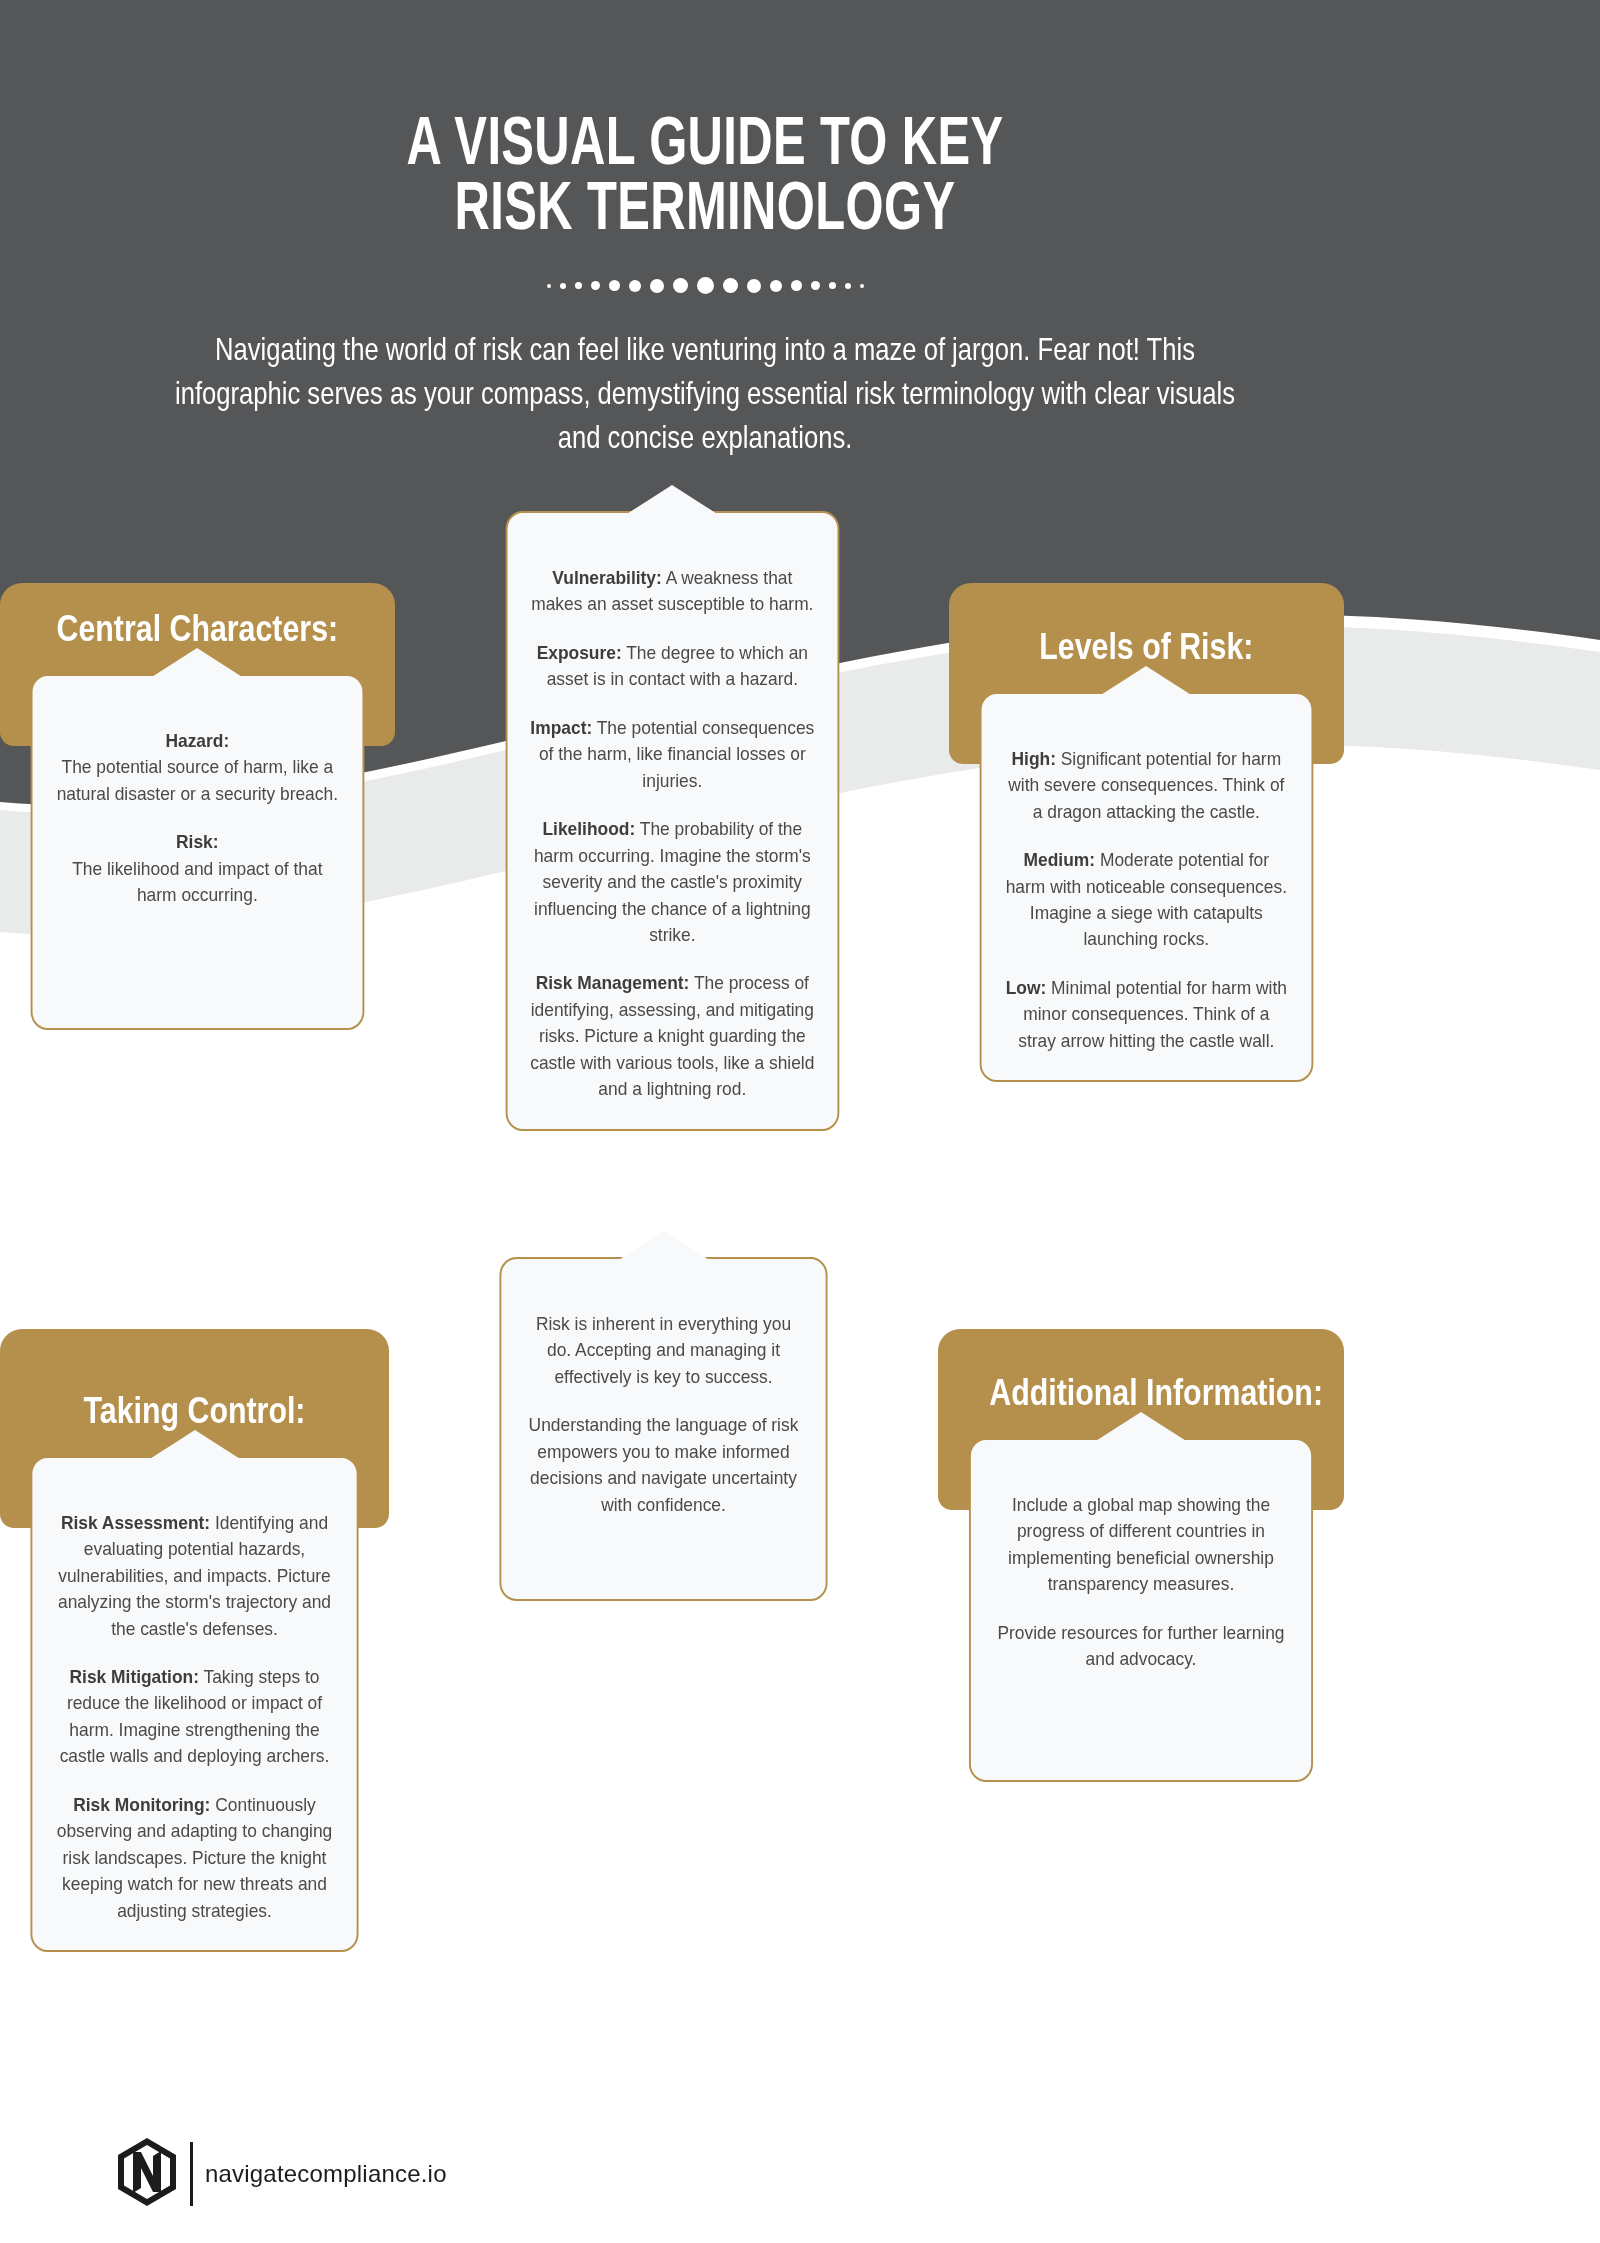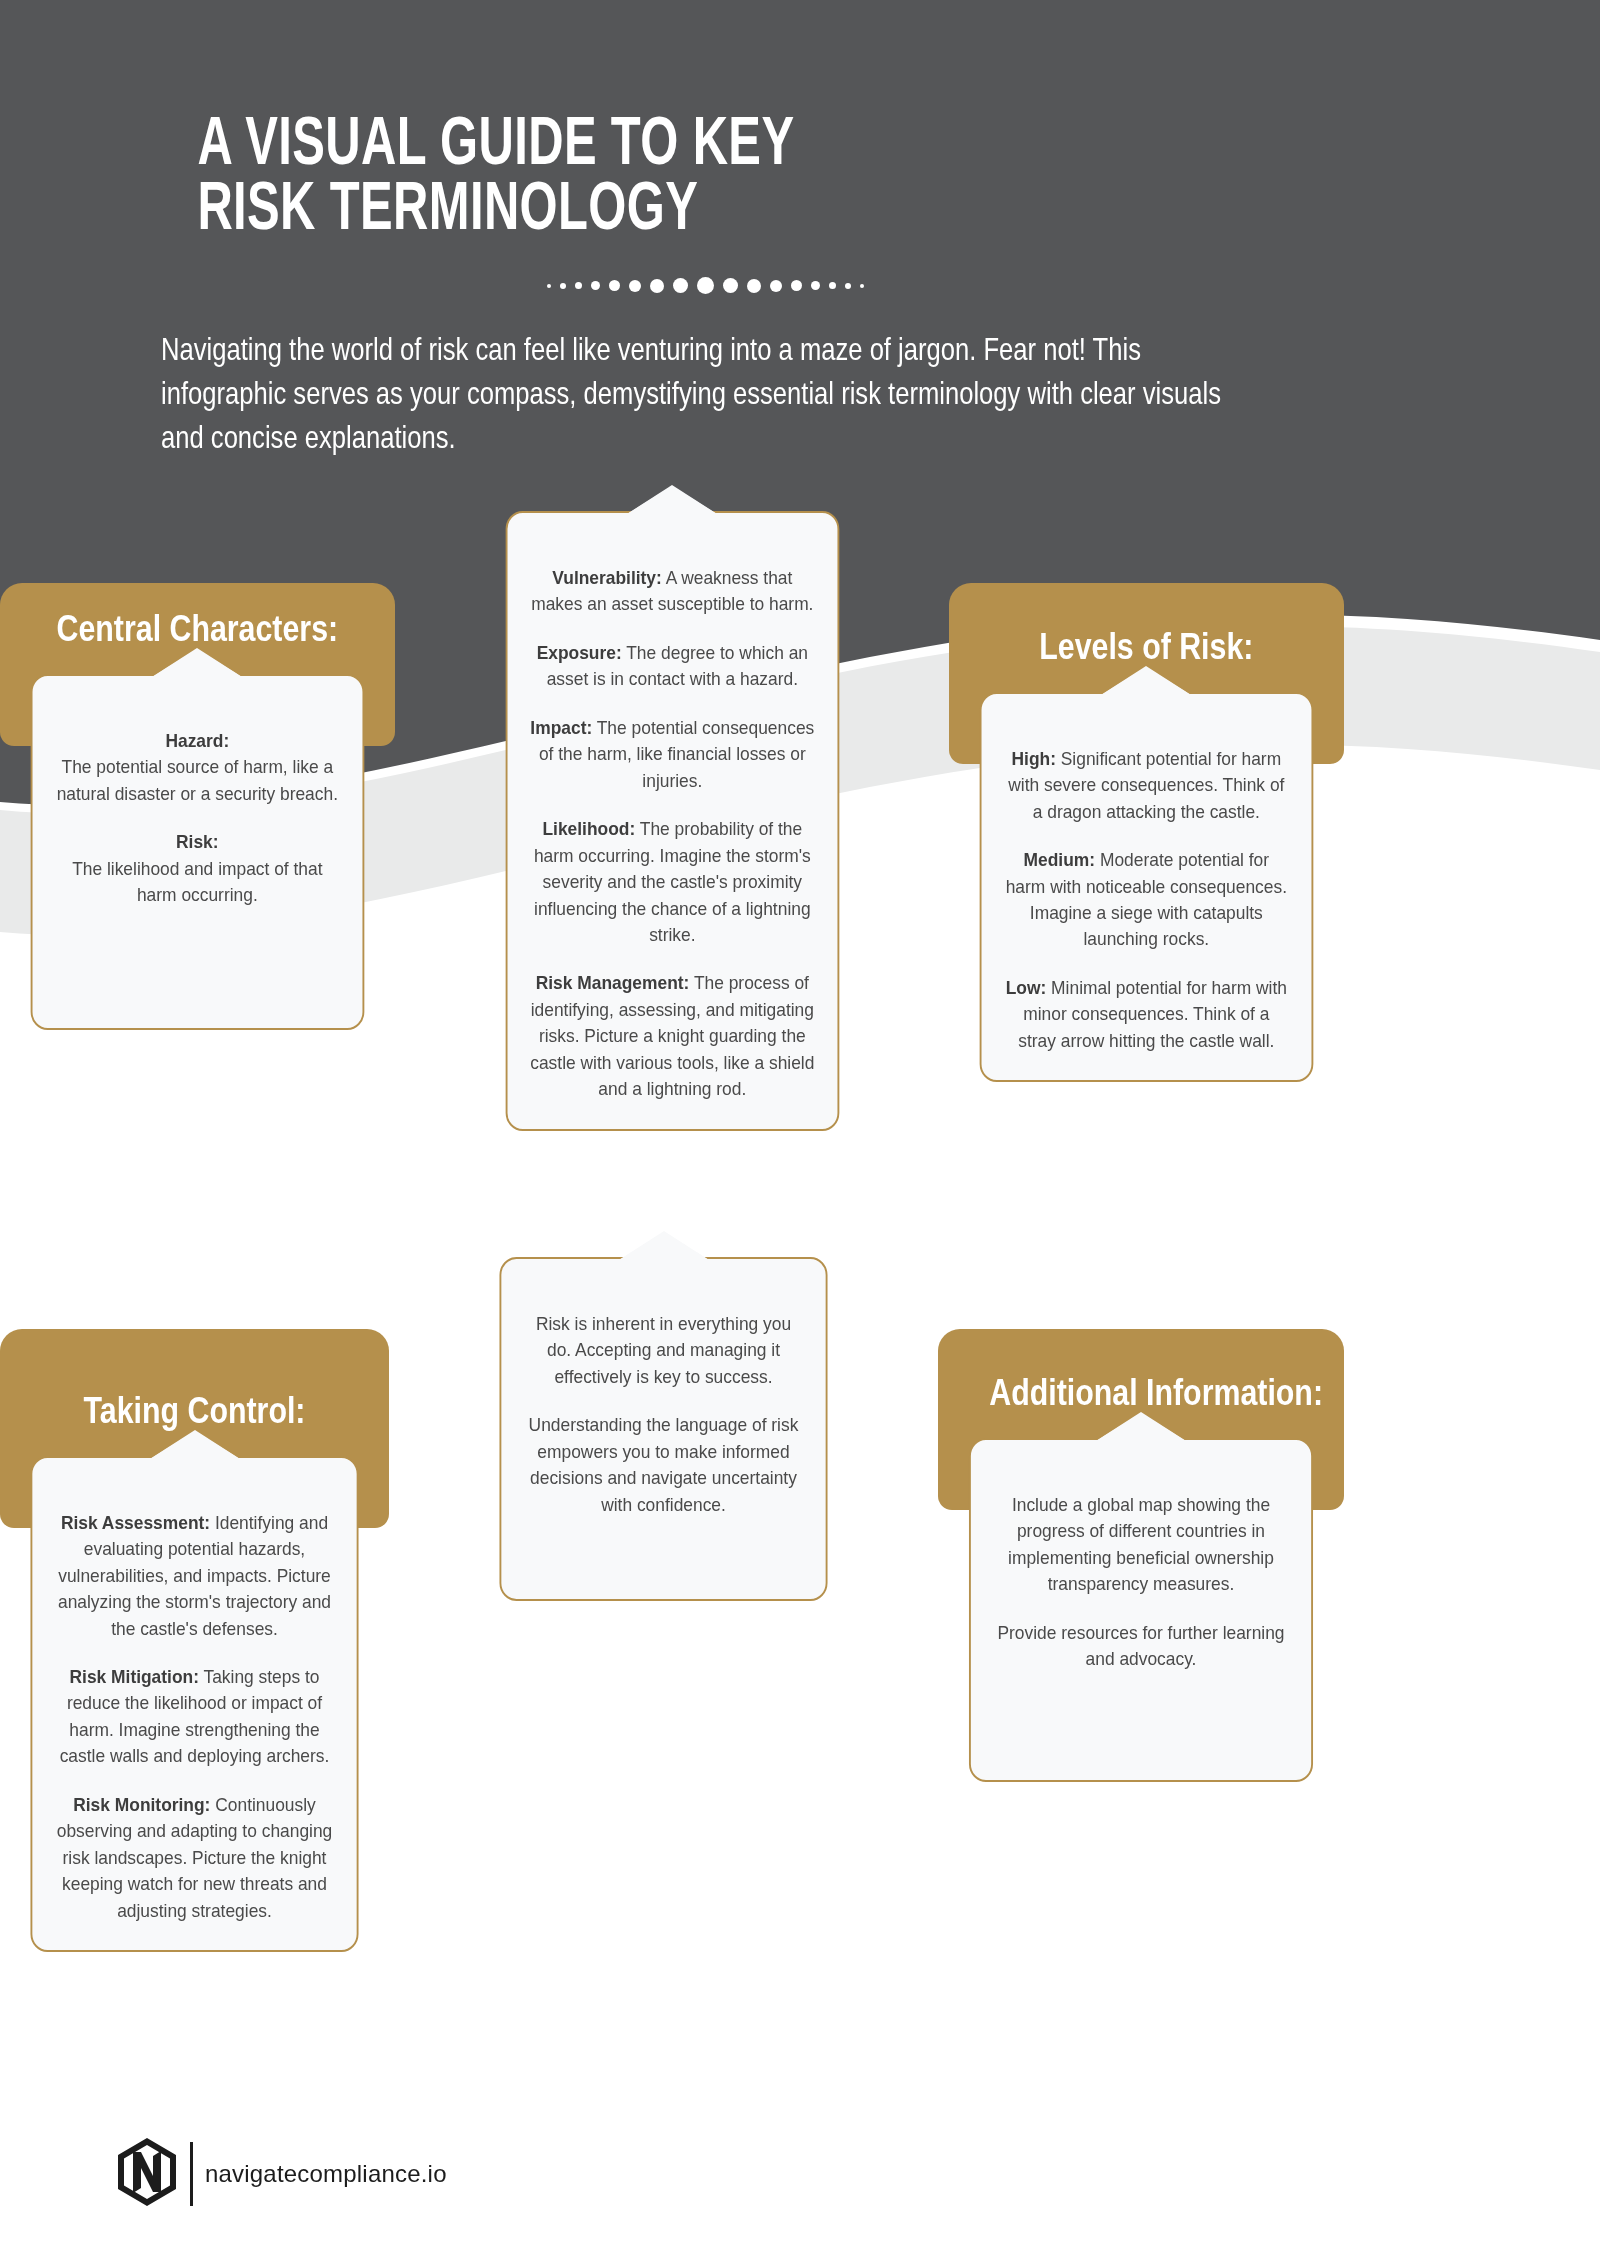--- a/index.html
+++ b/index.html
@@ -9,21 +9,21 @@
     font-family:"Liberation Sans", sans-serif;
     overflow:hidden;
     position:relative;
   }
 
   
   #bg-wrap{position:absolute;inset:0;width:1600px;height:2243px;z-index:0;}
   #bg-wrap svg{display:block;}
 
   
-  #hero{position:absolute;top:0;left:0;width:1410px;z-index:3;text-align:left;}
+  #hero{position:absolute;top:0;left:0;width:1410px;z-index:3;text-align:center;}
   #hero-title{
     margin:0;padding-top:108px;
     color:#ffffff;
     font-family:"Liberation Sans", sans-serif;
     font-weight:bold;
     font-size:68px;
     line-height:0.96;
     letter-spacing:0.5px;
     transform:scaleX(0.72);
     transform-origin:center top;

